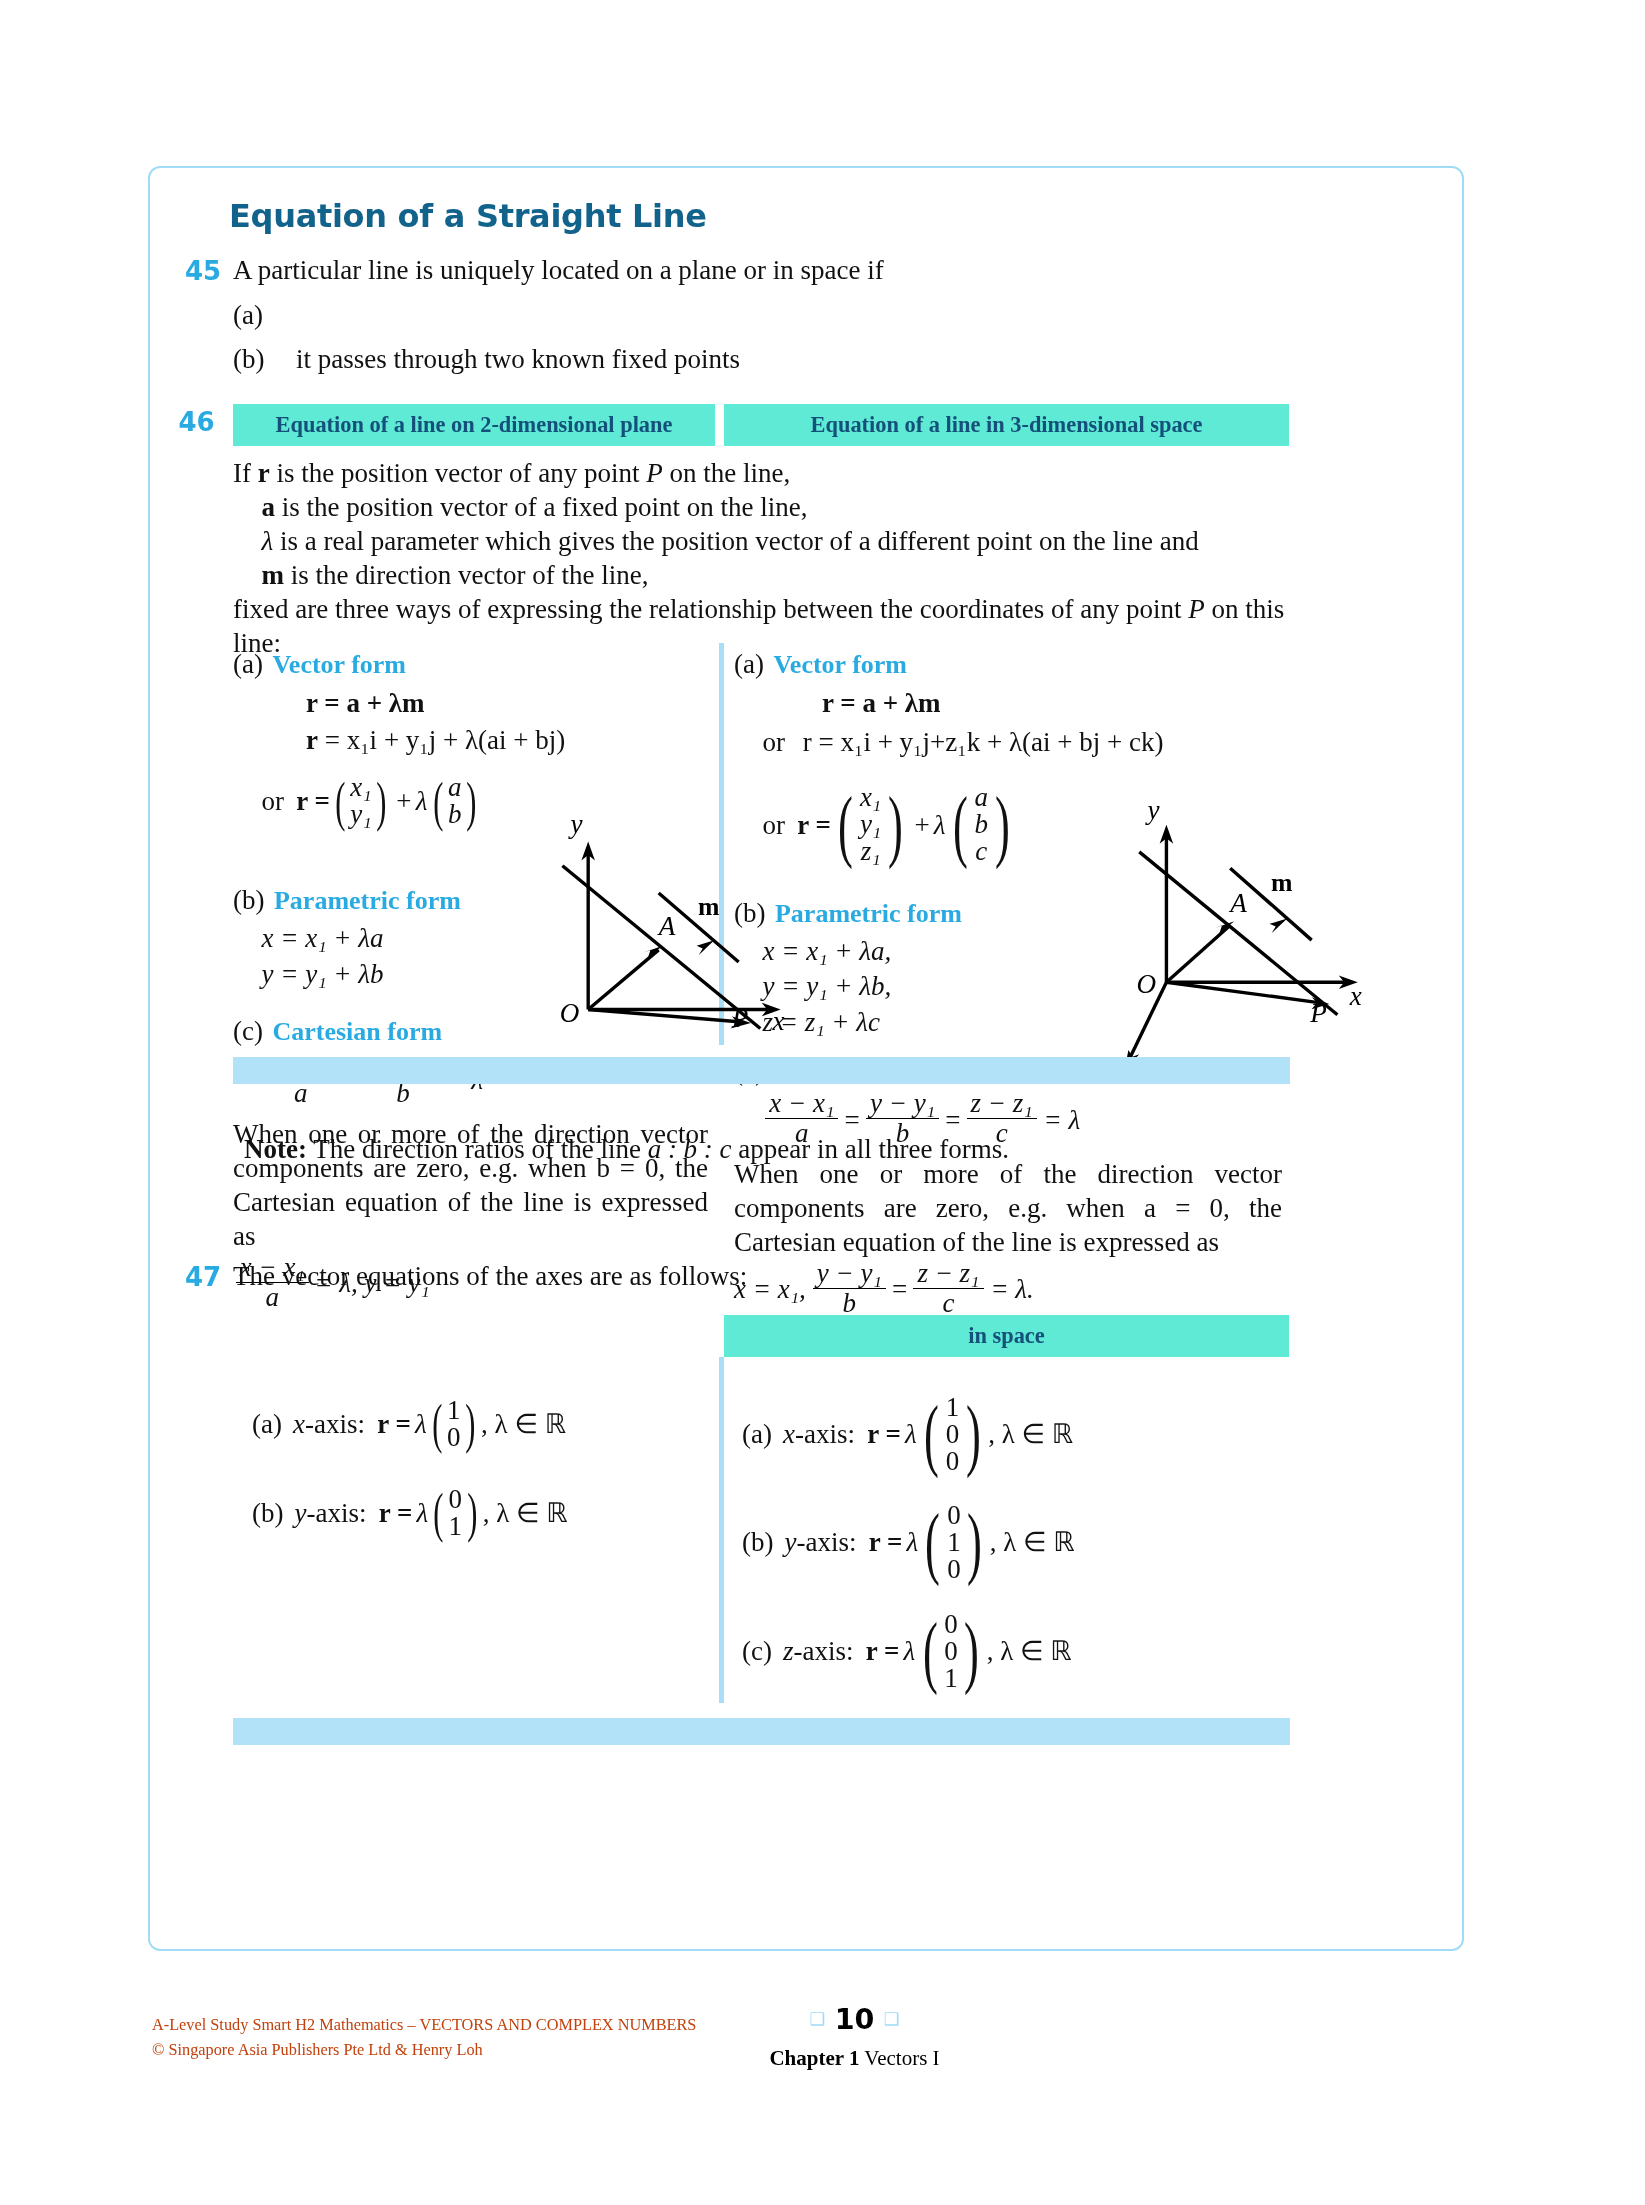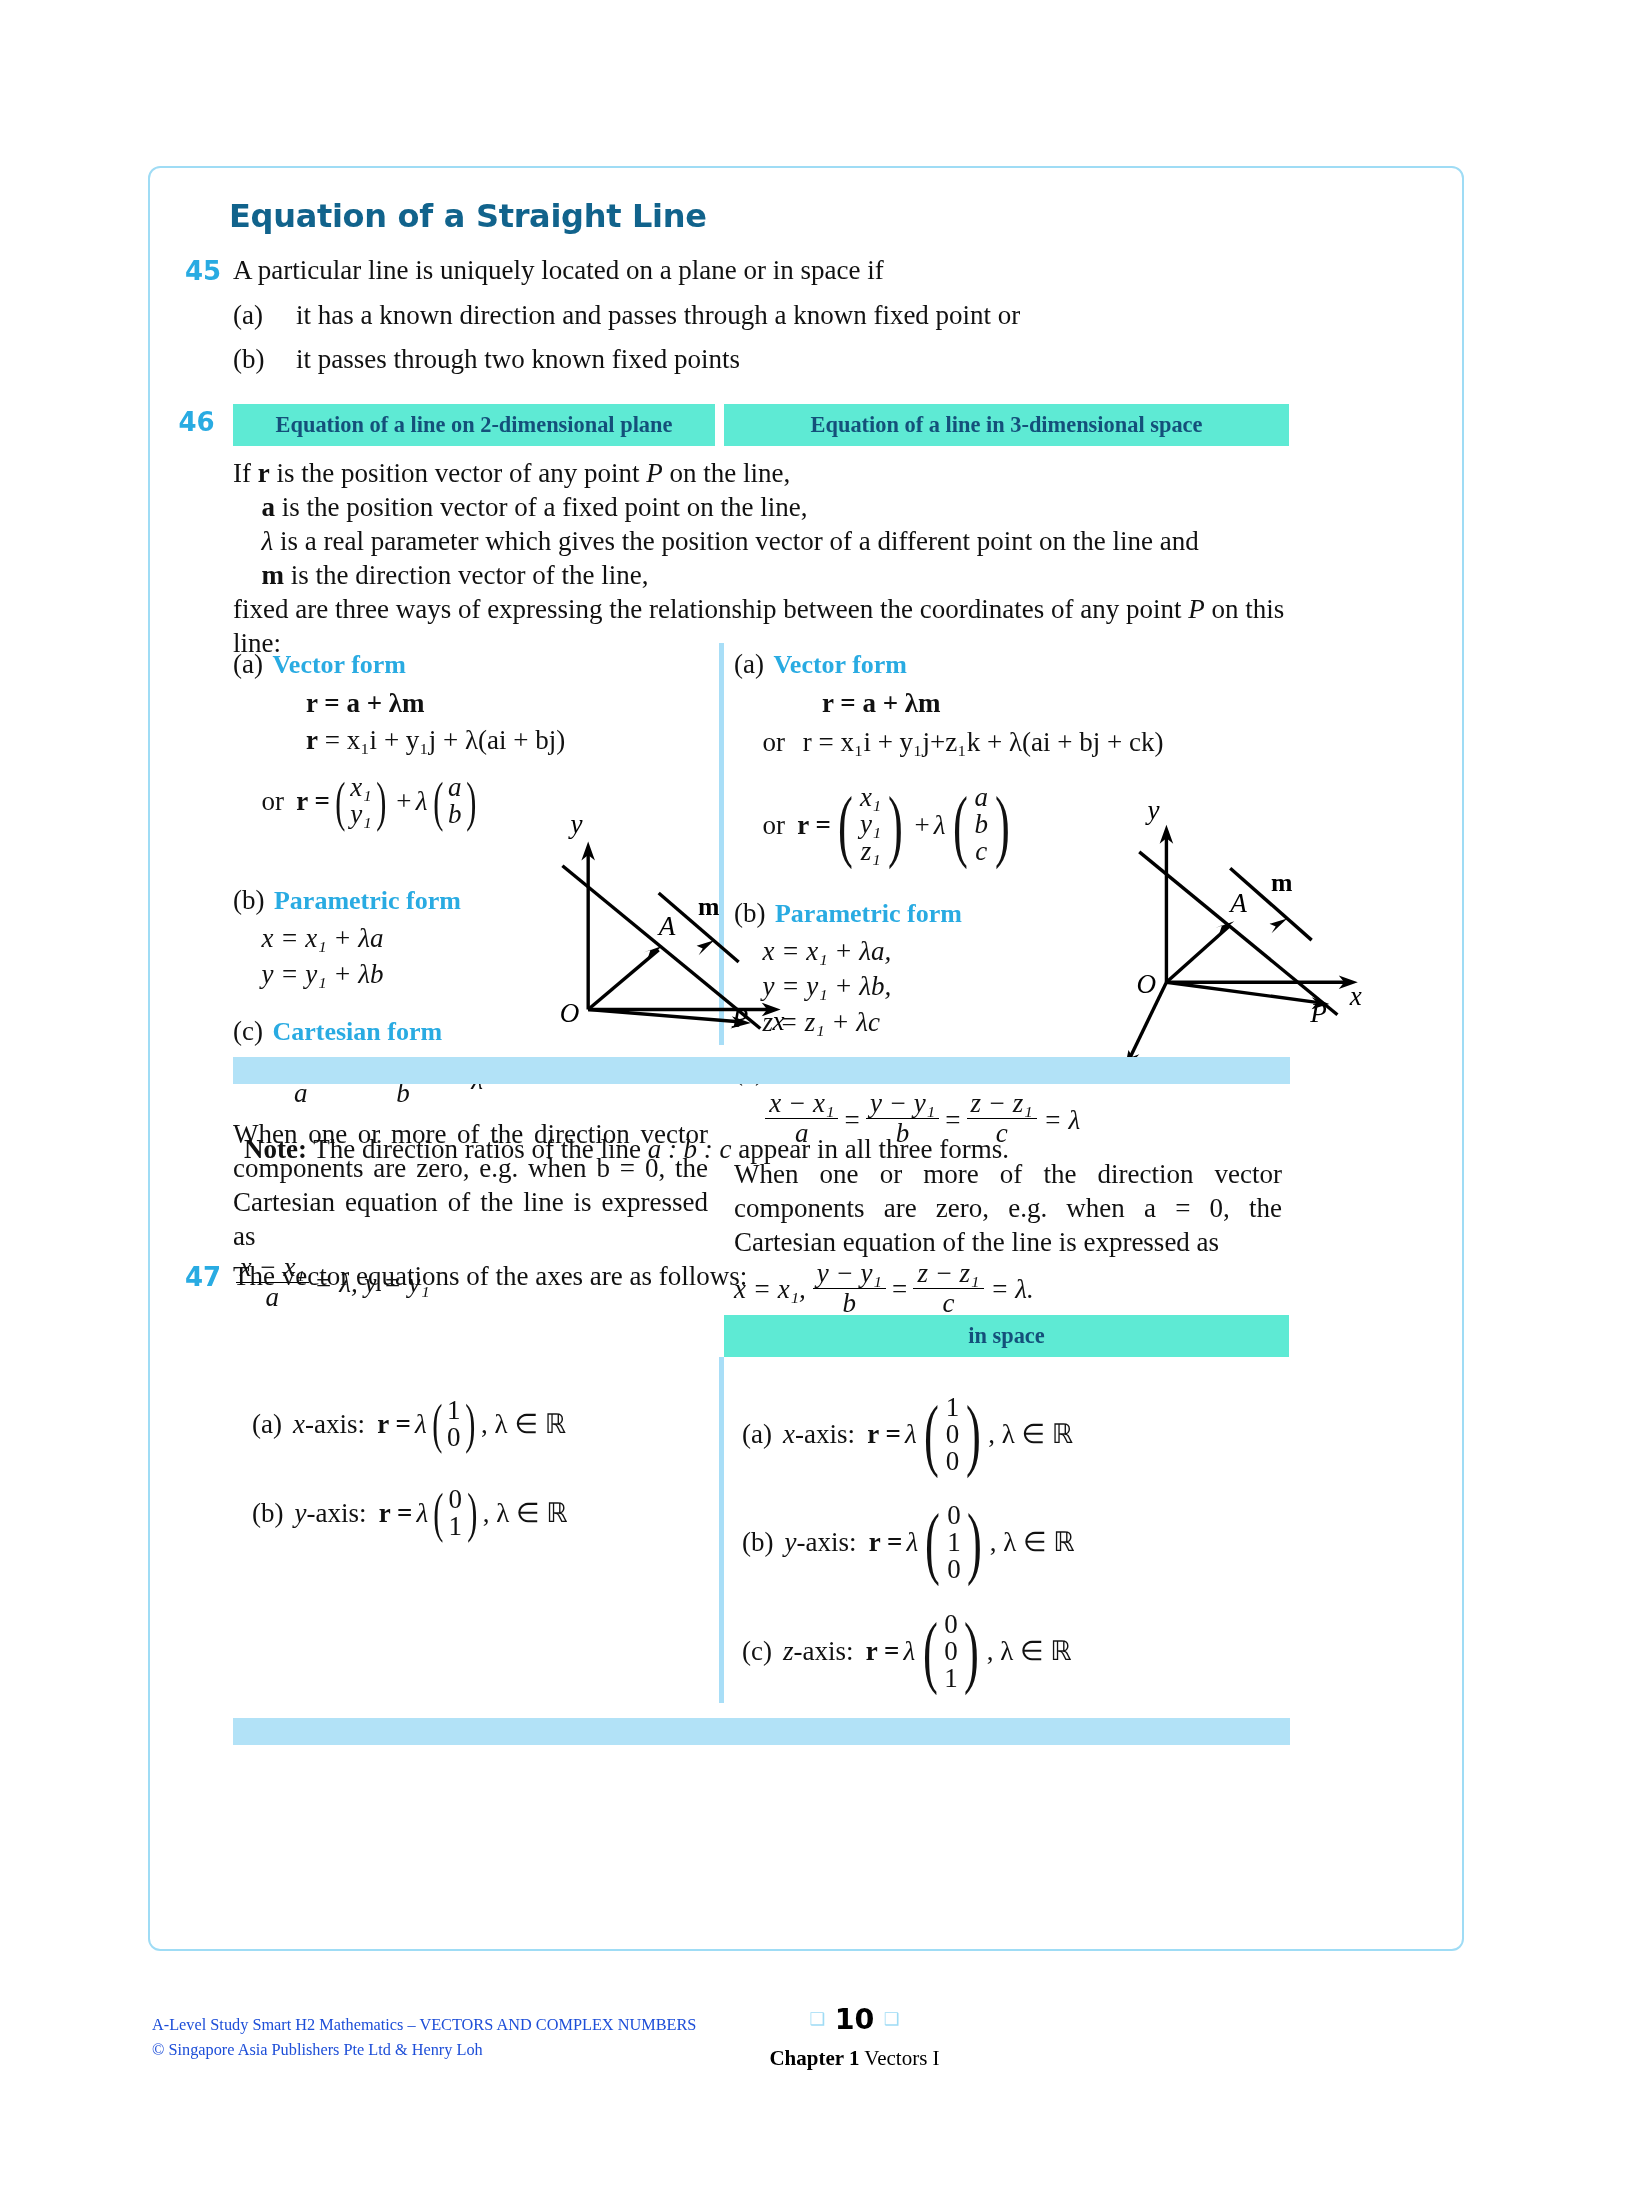--- a/index.html
+++ b/index.html
@@ -50,36 +50,35 @@
   .cv .col{display:inline-flex;flex-direction:column;align-items:center;
            line-height:1.0;padding:0 0.7px;}
   .cv2 .par{font-size:2.05em;}
   .cv3 .par{font-size:3.0em;}
 
   
   svg{display:block;}
   .dg-txt{font-family:"Liberation Serif",serif;font-style:italic;font-size:40px;}
   .dg-bf{font-family:"Liberation Serif",serif;font-weight:bold;font-size:38px;font-style:normal;}
 
-  .footer-left{position:absolute;font-size:16.3px;color:#1d4ed8;line-height:1.55;}
+  .footer-left{position:absolute;font-size:16.3px;color:#c2410c;line-height:1.55;}
   .footer-right{position:absolute;text-align:center;}
 </style>
 </head>
 <body>
 
 <div class="page-frame">
 <div class="inner">
 
   <div class="sec-title" style="position:absolute;left:79px;top:28.5px;">Equation of a Straight Line</div>
 
   <div class="num" style="position:absolute;left:35px;top:88px;">45</div>
   <div class="body-text" style="position:absolute;left:83px;top:85px;width:1154px;">A particular line is uniquely located on a plane or in space if</div>
 
   <div class="body-text" style="position:absolute;left:83px;top:130px;">(a)</div>
-  <div class="body-text" style="position:absolute;left:146px;top:130px;width:1086px;">it has a known direction and passes through a known fixed point or</div>
 
   <div class="body-text" style="position:absolute;left:83px;top:174px;">(b)</div>
   <div class="body-text" style="position:absolute;left:146px;top:174px;width:1086px;">it passes through two known fixed points</div>
 
   <div class="num" style="position:absolute;left:28.5px;top:239px;">46</div>
 
   <div class="hdr" style="position:absolute;left:83px;top:236px;width:482px;">Equation of a line on 2-dimensional plane</div>
   <div class="hdr" style="position:absolute;left:574px;top:236px;width:565px;">Equation of a line in 3-dimensional space</div>
 
   <div style="position:absolute;left:83px;top:288px;width:1059px;">

